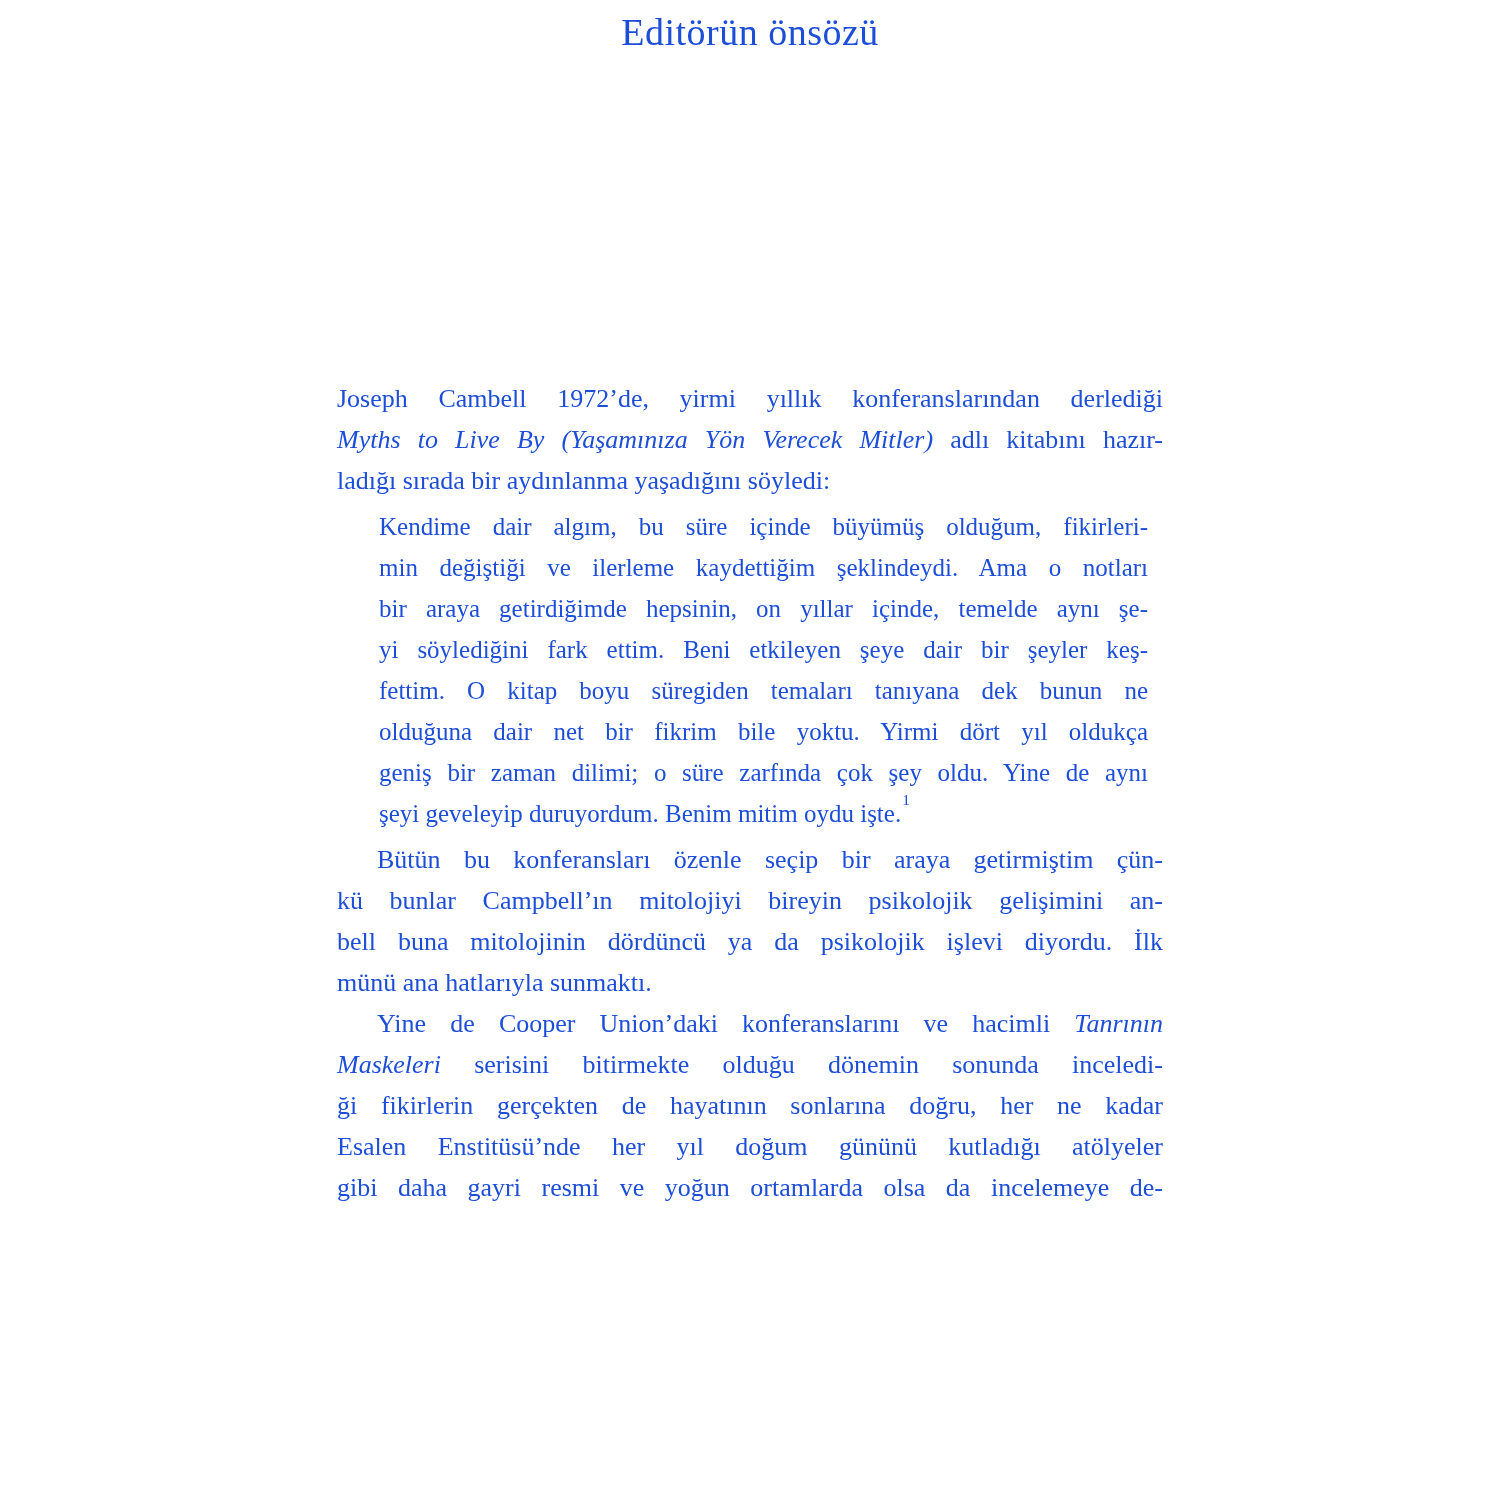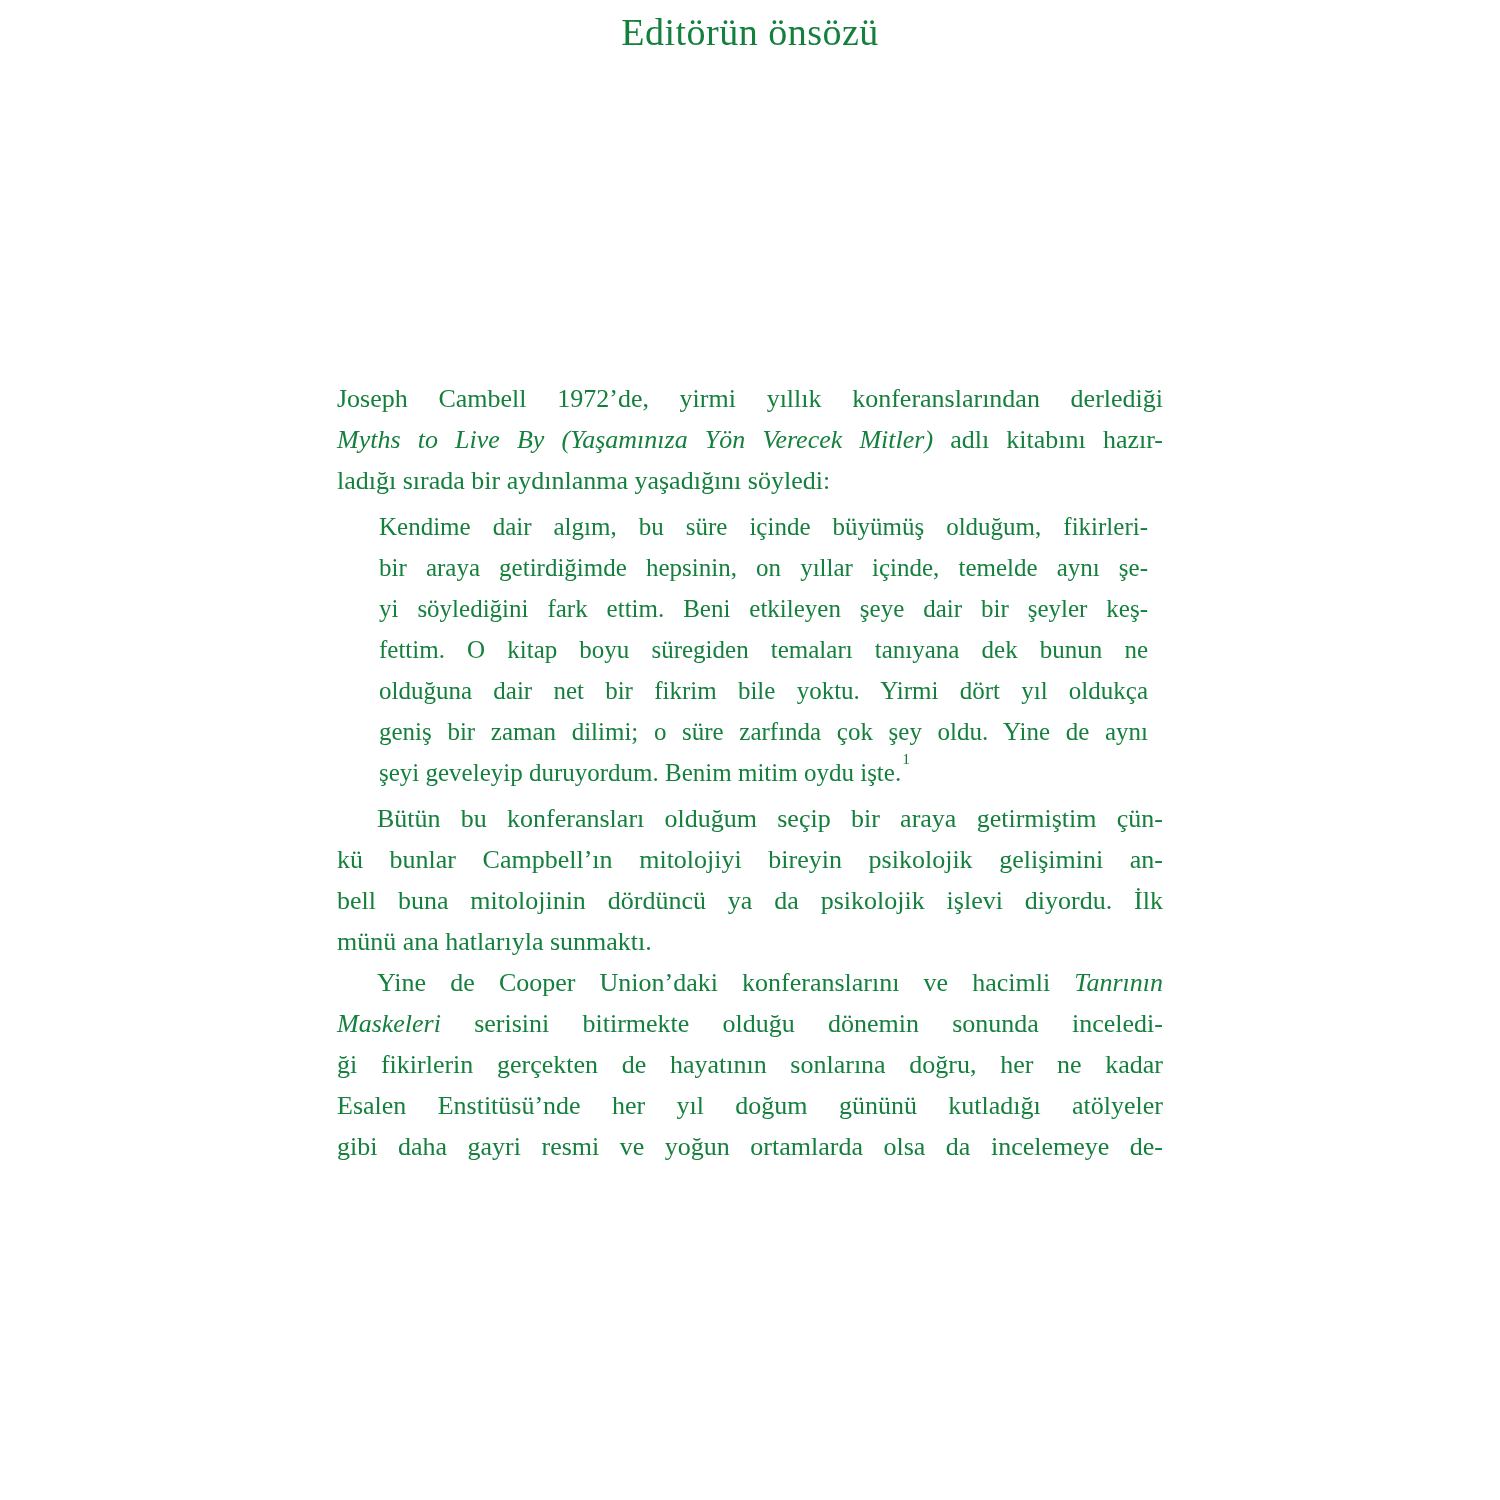--- a/index.html
+++ b/index.html
@@ -58,39 +58,40 @@
     position: absolute;
     top: 1526px;
     right: 337px;
     font-size: 27px;
     line-height: 1;
   }
 </style>
 </head>
 <body>
 
-<div class="page" style="color: #15803d; background: rgb(255, 255, 255);">
+<div class="page" style="color: #1d4ed8; background: rgb(255, 255, 255);">
   <h1 class="title">Editörün önsözü</h1>
   <main class="text-block">
       <div class="para body">
         <div class="line"><span>Joseph Cambell 1972’de, yirmi yıllık konferanslarından derlediği</span></div>
         <div class="line"><em>Myths to Live By (Yaşamınıza Yön Verecek Mitler)</em><span> adlı kitabını hazır-</span></div>
         <div class="line line-end"><span>ladığı sırada bir aydınlanma yaşadığını söyledi:</span></div>
       </div>
       <div class="para quote">
         <div class="line"><span>Kendime dair algım, bu süre içinde büyümüş olduğum, fikirleri-</span></div>
+        <div class="line"><span>min değiştiği ve ilerleme kaydettiğim şeklindeydi. Ama o notları</span></div>
         <div class="line"><span>bir araya getirdiğimde hepsinin, on yıllar içinde, temelde aynı şe-</span></div>
         <div class="line"><span>yi söylediğini fark ettim. Beni etkileyen şeye dair bir şeyler keş-</span></div>
         <div class="line"><span>fettim. O kitap boyu süregiden temaları tanıyana dek bunun ne</span></div>
         <div class="line"><span>olduğuna dair net bir fikrim bile yoktu. Yirmi dört yıl oldukça</span></div>
         <div class="line"><span>geniş bir zaman dilimi; o süre zarfında çok şey oldu. Yine de aynı</span></div>
         <div class="line line-end"><span>şeyi geveleyip duruyordum. Benim mitim oydu işte.</span><sup class="footnote">1</sup></div>
       </div>
       <div class="para body">
-        <div class="line first-indent"><span>Bütün bu konferansları olduğum seçip bir araya getirmiştim çün-</span></div>
+        <div class="line first-indent"><span>Bütün bu konferansları özenle seçip bir araya getirmiştim çün-</span></div>
         <div class="line"><span>kü bunlar Campbell’ın mitolojiyi bireyin psikolojik gelişimini an-</span></div>
         <div class="line"><span>bell buna mitolojinin dördüncü ya da psikolojik işlevi diyordu. İlk</span></div>
         <div class="line line-end"><span>münü ana hatlarıyla sunmaktı.</span></div>
       </div>
       <div class="para body">
         <div class="line first-indent"><span>Yine de Cooper Union’daki konferanslarını ve hacimli </span><em>Tanrının</em></div>
         <div class="line"><em>Maskeleri</em><span> serisini bitirmekte olduğu dönemin sonunda inceledi-</span></div>
         <div class="line"><span>ği fikirlerin gerçekten de hayatının sonlarına doğru, her ne kadar</span></div>
         <div class="line"><span>Esalen Enstitüsü’nde her yıl doğum gününü kutladığı atölyeler</span></div>
         <div class="line"><span>gibi daha gayri resmi ve yoğun ortamlarda olsa da incelemeye de-</span></div>

